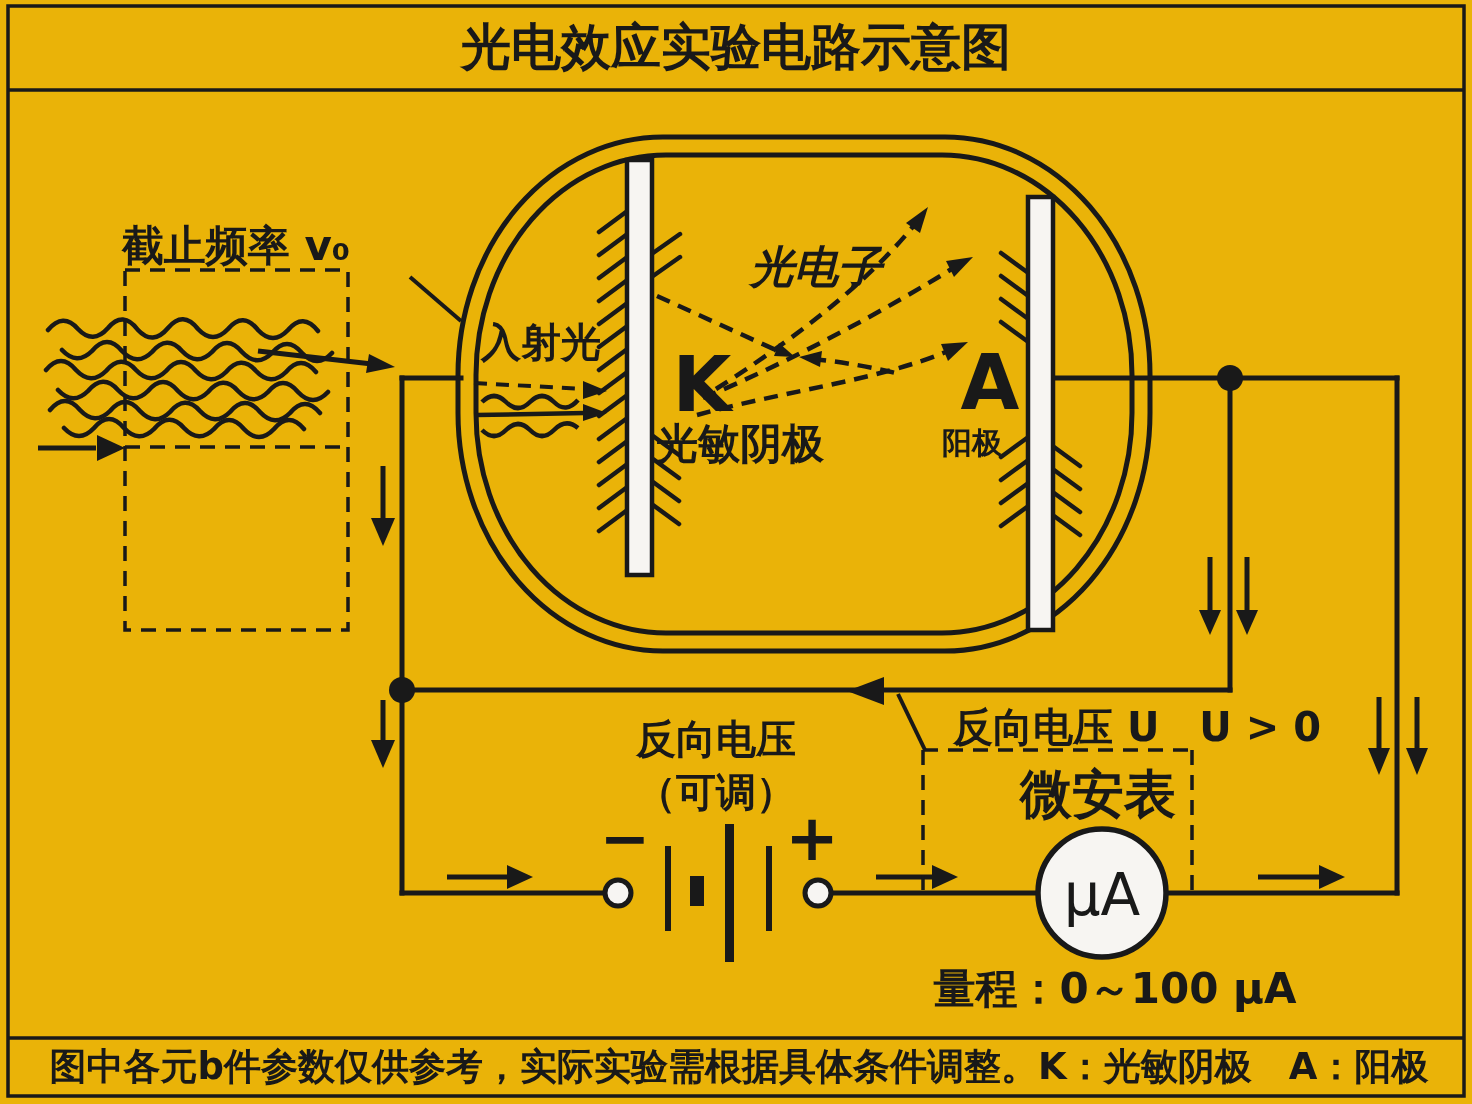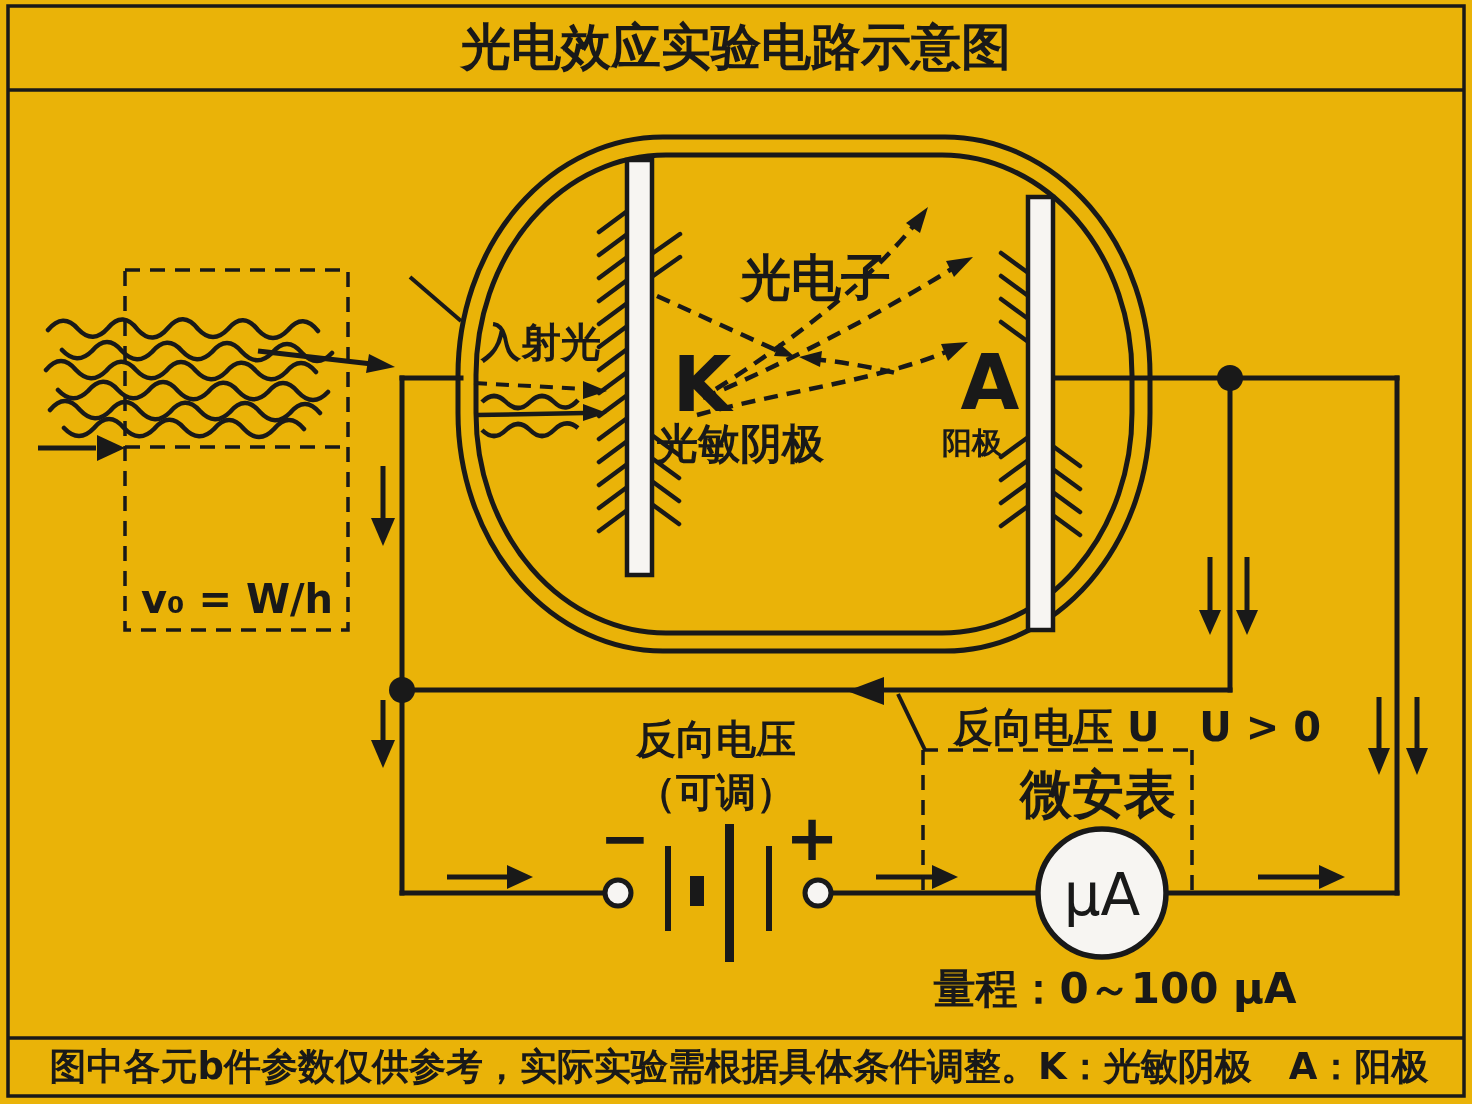--- a/index.html
+++ b/index.html
@@ -166,26 +166,26 @@
         <rect x="725" y="824" width="9" height="138"></rect>
         <rect x="766" y="846" width="6" height="85"></rect>
       </g>
     </g>
 
     <circle cx="1102" cy="893" r="64" fill="#f7f5f2" stroke="#191919" stroke-width="5.5"></circle>
   </svg>
 
   <div class="lbl" style="left:736px;top:47px;font-size:50px;font-weight:700;">光电效应实验电路示意图</div>
 
-  <div class="lbl" style="left:237px;top:599px;font-size:40px;font-weight:600;">v₀ = W/h</div>
+  <div class="lbl" style="left:236px;top:246px;font-size:42px;font-weight:700;">截止频率 v₀</div>
 
   <div class="lbl" style="left:541px;top:342px;font-size:40px;font-weight:700;">入射光</div>
   <div class="lbl" style="left:702px;top:385px;font-size:76px;font-weight:700;">K</div>
   <div class="lbl" style="left:740px;top:444px;font-size:42px;font-weight:700;">光敏阴极</div>
-  <div class="lbl" style="left:816px;top:278px;font-size:50px;font-weight:700;">光电子</div>
+  <div class="lbl" style="left:816px;top:267px;font-size:44px;font-weight:700;font-style:italic;">光电子</div>
   <div class="lbl" style="left:990px;top:383px;font-size:76px;font-weight:700;">A</div>
   <div class="lbl" style="left:972px;top:443px;font-size:30px;font-weight:700;">阳极</div>
 
   <div class="lbl" style="left:716px;top:739px;font-size:40px;font-weight:700;">反向电压</div>
   <div class="lbl" style="left:716px;top:792px;font-size:40px;font-weight:700;">（可调）</div>
   <div class="lbl" style="left:625px;top:838px;font-size:60px;font-weight:700;">−</div>
   <div class="lbl" style="left:812px;top:838px;font-size:64px;font-weight:700;">+</div>
 
   <div class="lbl" style="left:1137px;top:727px;font-size:40px;font-weight:700;">反向电压 U　U &gt; 0</div>
   <div class="lbl" style="left:1098px;top:794px;font-size:52px;font-weight:700;">微安表</div>

